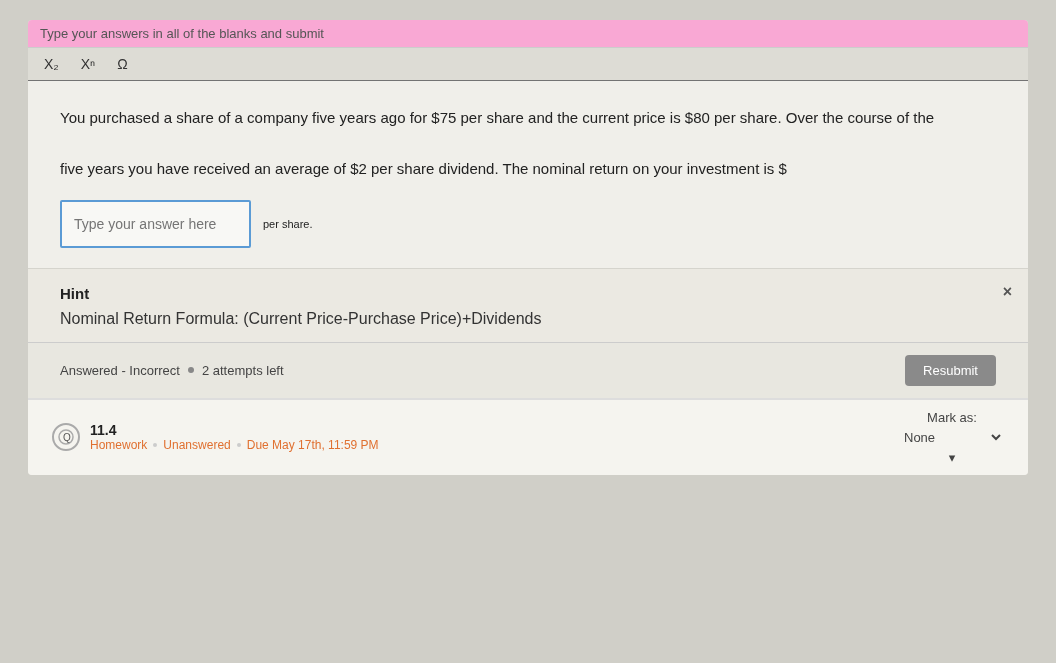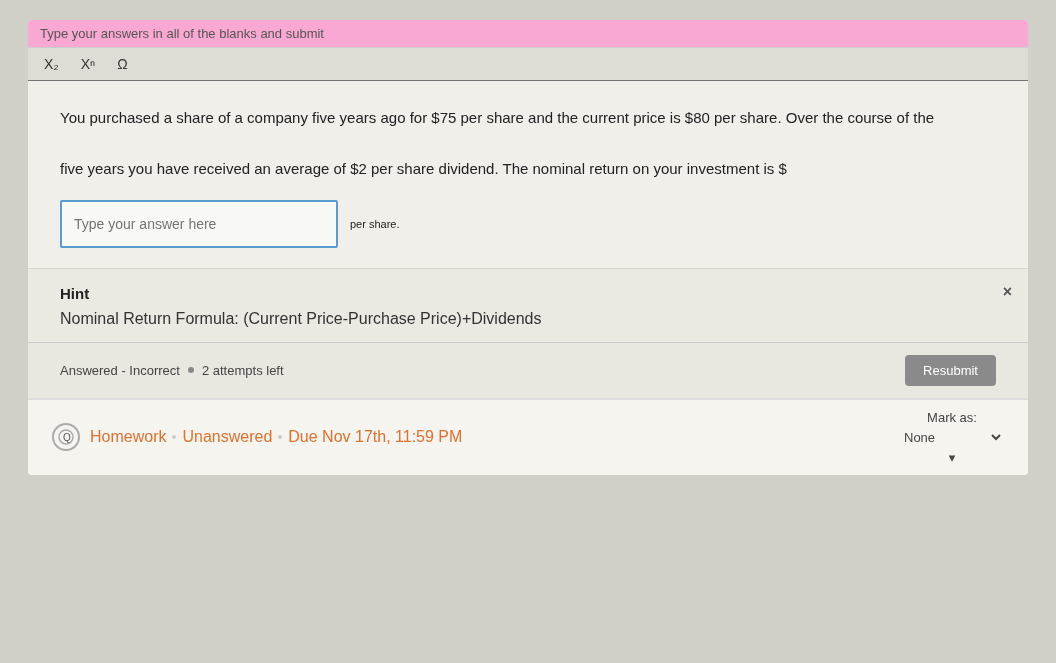--- a/index.html
+++ b/index.html
@@ -71,21 +71,21 @@
       gap: 12px;
       margin-top: 10px;
     }
 
     .answer-input {
       border: 2px solid #5b9bd5;
       background: #f8f8f5;
       padding: 8px 12px;
       font-size: 14px;
       color: #888;
-      width: 278px;
+      width: 191px;
       height: 48px;
       outline: none;
       border-radius: 2px;
     }
 
     .per-share-label {
       font-size: 11px;
       color: #222;
     }
 
@@ -190,21 +190,21 @@
       flex-direction: column;
     }
 
     .question-number {
       font-size: 14px;
       font-weight: bold;
       color: #222;
     }
 
     .question-tags {
-      font-size: 16px;
+      font-size: 12px;
       color: #e07030;
       display: flex;
       gap: 6px;
       align-items: center;
     }
 
     .tag-dot {
       width: 4px;
       height: 4px;
       background: #ccc;
@@ -274,26 +274,27 @@
 
   <div class="bottom-bar">
     <div class="bottom-left">
       <div class="question-icon">
         <svg width="16" height="16" viewBox="0 0 16 16" fill="none">
           <circle cx="8" cy="8" r="7" stroke="#aaa" stroke-width="1.5"></circle>
           <text x="5" y="12" font-size="10" fill="#555">Q</text>
         </svg>
       </div>
       <div class="question-meta">
+        <span class="question-number">11.4</span>
         <div class="question-tags">
           <span>Homework</span>
           <span class="tag-dot"></span>
           <span>Unanswered</span>
           <span class="tag-dot"></span>
-          <span>Due Nov 17th, 11:59 PM</span>
+          <span>Due May 17th, 11:59 PM</span>
         </div>
       </div>
     </div>
     <div class="mark-as">
       <span>Mark as:</span>
       <select>
         <option>None</option>
         <option>Correct</option>
         <option>Incorrect</option>
         <option>Needs Review</option>

